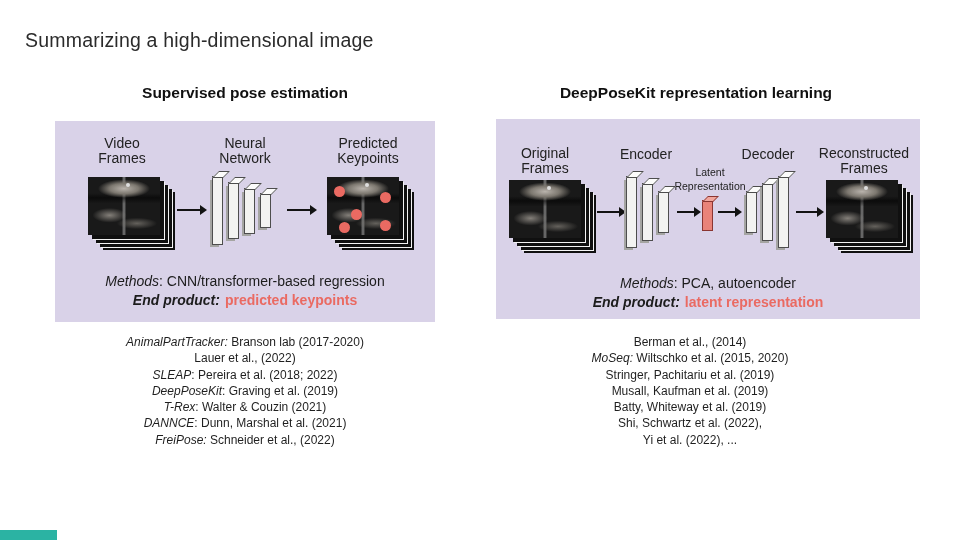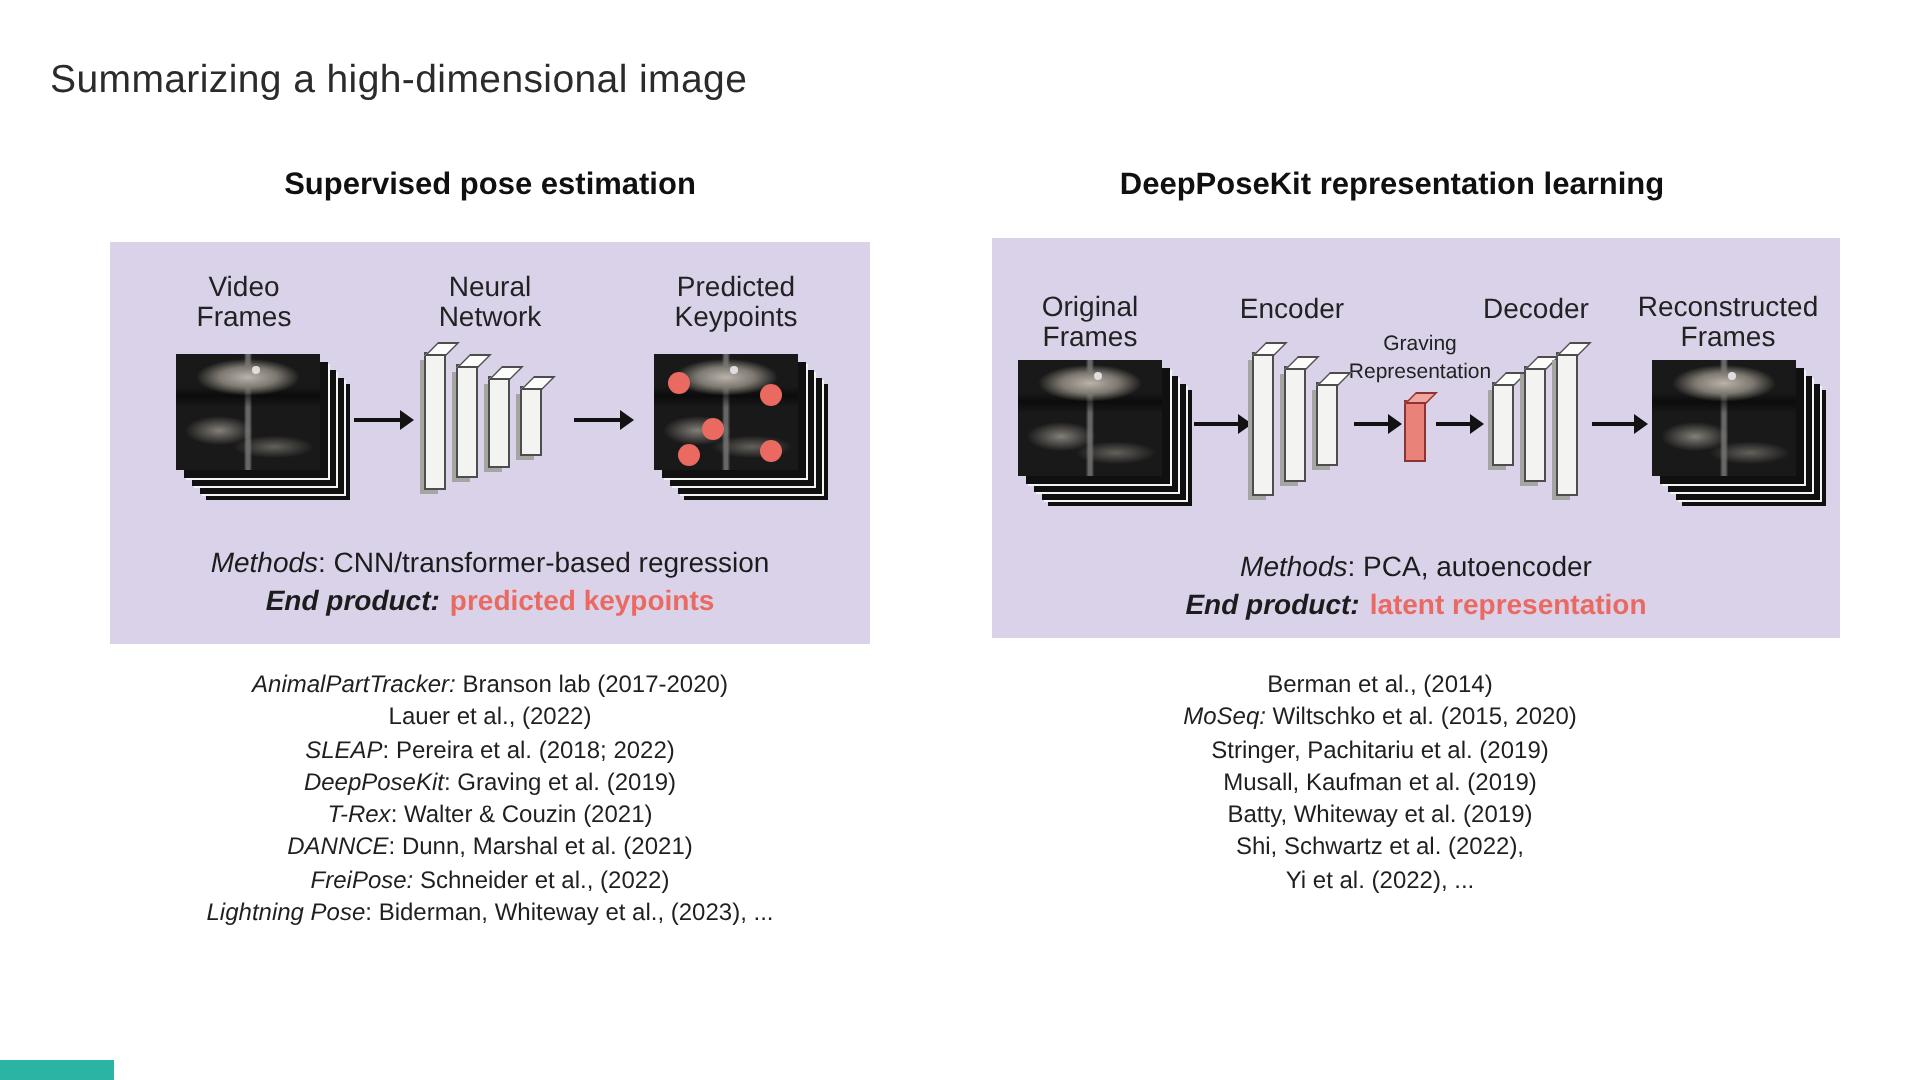--- a/index.html
+++ b/index.html
@@ -157,21 +157,21 @@
     </div>
     <div class="endproduct" style="top:171px">
       <span>End product:</span><span class="red">predicted keypoints</span>
     </div>
   </div>
 
   <div class="panel right-panel">
     <div class="dlabel" style="left:9px; top:27px; width:80px">Original
 Frames</div>
     <div class="dlabel" style="left:110px; top:28px; width:80px">Encoder</div>
-    <div class="dlabel small" style="left:164px; top:47px; width:100px">Graving
+    <div class="dlabel small" style="left:164px; top:47px; width:100px">Latent
 Representation</div>
     <div class="dlabel" style="left:232px; top:28px; width:80px">Decoder</div>
     <div class="dlabel" style="left:318px; top:27px; width:100px">Reconstructed
 Frames</div>
 
     <div class="frame" style="left:13px; top:61px"></div>
 
     <div class="arrow" style="left:101px; top:92px; width:23px"></div>
 
     <div class="bars" style="left:130px; top:58px; height:70px">
@@ -205,21 +205,20 @@
   </div>
 
   <div class="cites left-cites">
       <div><i>AnimalPartTracker:</i> Branson lab (2017-2020)</div>
       <div>Lauer et al., (2022)</div>
       <div><i>SLEAP</i>: Pereira et al. (2018; 2022)</div>
       <div><i>DeepPoseKit</i>: Graving et al. (2019)</div>
       <div><i>T-Rex</i>: Walter &amp; Couzin (2021)</div>
       <div><i>DANNCE</i>: Dunn, Marshal et al. (2021)</div>
       <div><i>FreiPose:</i> Schneider et al., (2022)</div>
-      <div><i>Lightning Pose</i>: Biderman, Whiteway et al., (2023), ...</div>
     </div>
   <div class="cites right-cites">
       <div>Berman et al., (2014)</div>
       <div><i>MoSeq:</i> Wiltschko et al. (2015, 2020)</div>
       <div>Stringer, Pachitariu et al. (2019)</div>
       <div>Musall, Kaufman et al. (2019)</div>
       <div>Batty, Whiteway et al. (2019)</div>
       <div>Shi, Schwartz et al. (2022),</div>
       <div>Yi et al. (2022), ...</div>
     </div>

